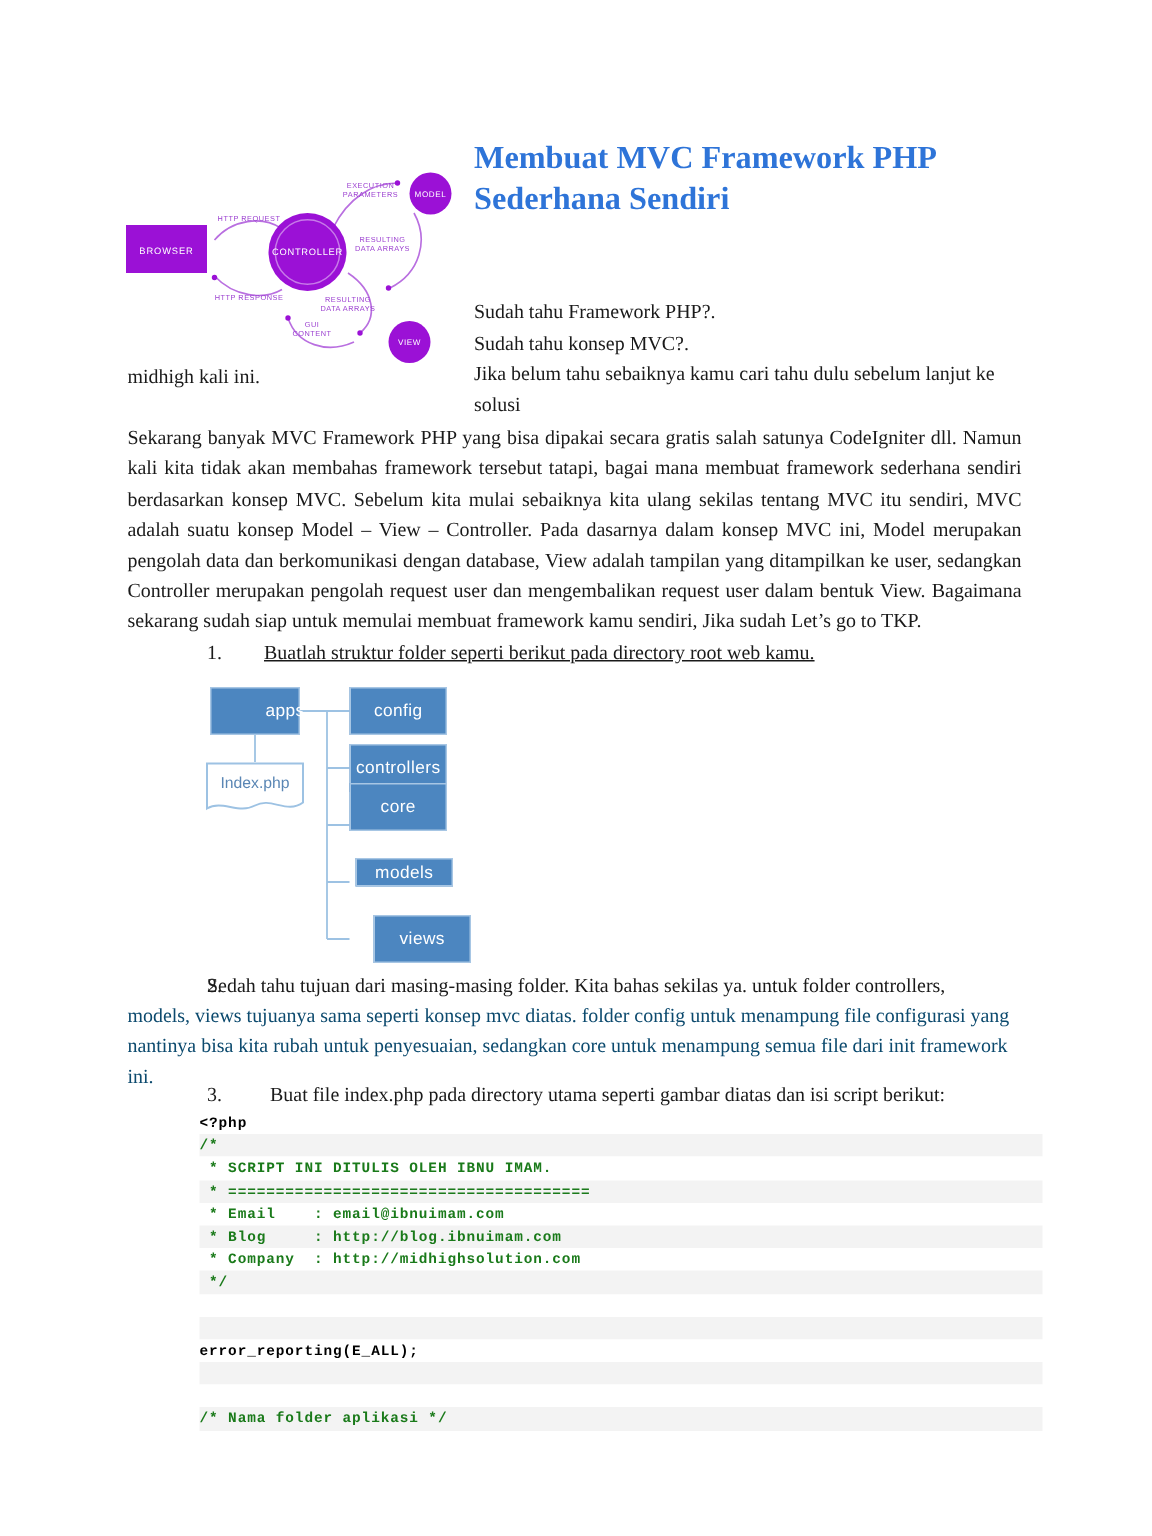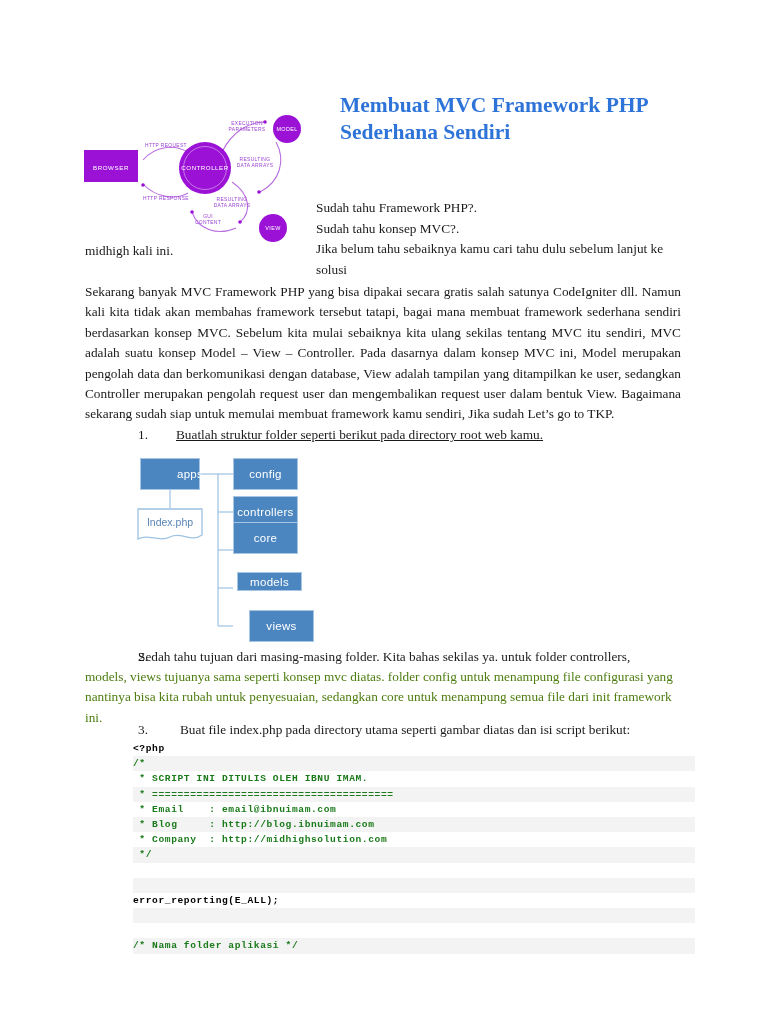--- a/index.html
+++ b/index.html
@@ -27,21 +27,20 @@
     position: absolute;
     left: 316px;
     top: 92px;
     width: 330px;
     font-family: "Liberation Serif", serif;
     font-weight: bold;
     font-size: 21.5px;
     line-height: 27px;
     color: #2e74d8;
     letter-spacing: 0px;
-    margin-left: 24px;
   }
 
   
   .mvc-diagram {
     position: absolute;
     left: 80px;
     top: 108px;
     width: 240px;
     height: 135px;
   }
@@ -102,21 +101,21 @@
   .step-3 { left: 138px; top: 720px; width: 545px; }
   .step-3 .txt { margin-left: 42px; }
 
   .step2-body {
     position: absolute;
     left: 85px;
     top: 667px;
     width: 598px;
     font-size: 13.3px;
     line-height: 20.4px;
-    color: #4d7c0f;
+    color: #0c4a6e;
   }
 
   
   .folder-diagram {
     position: absolute;
     left: 133px;
     top: 458px;
     width: 180px;
     height: 180px;
   }

